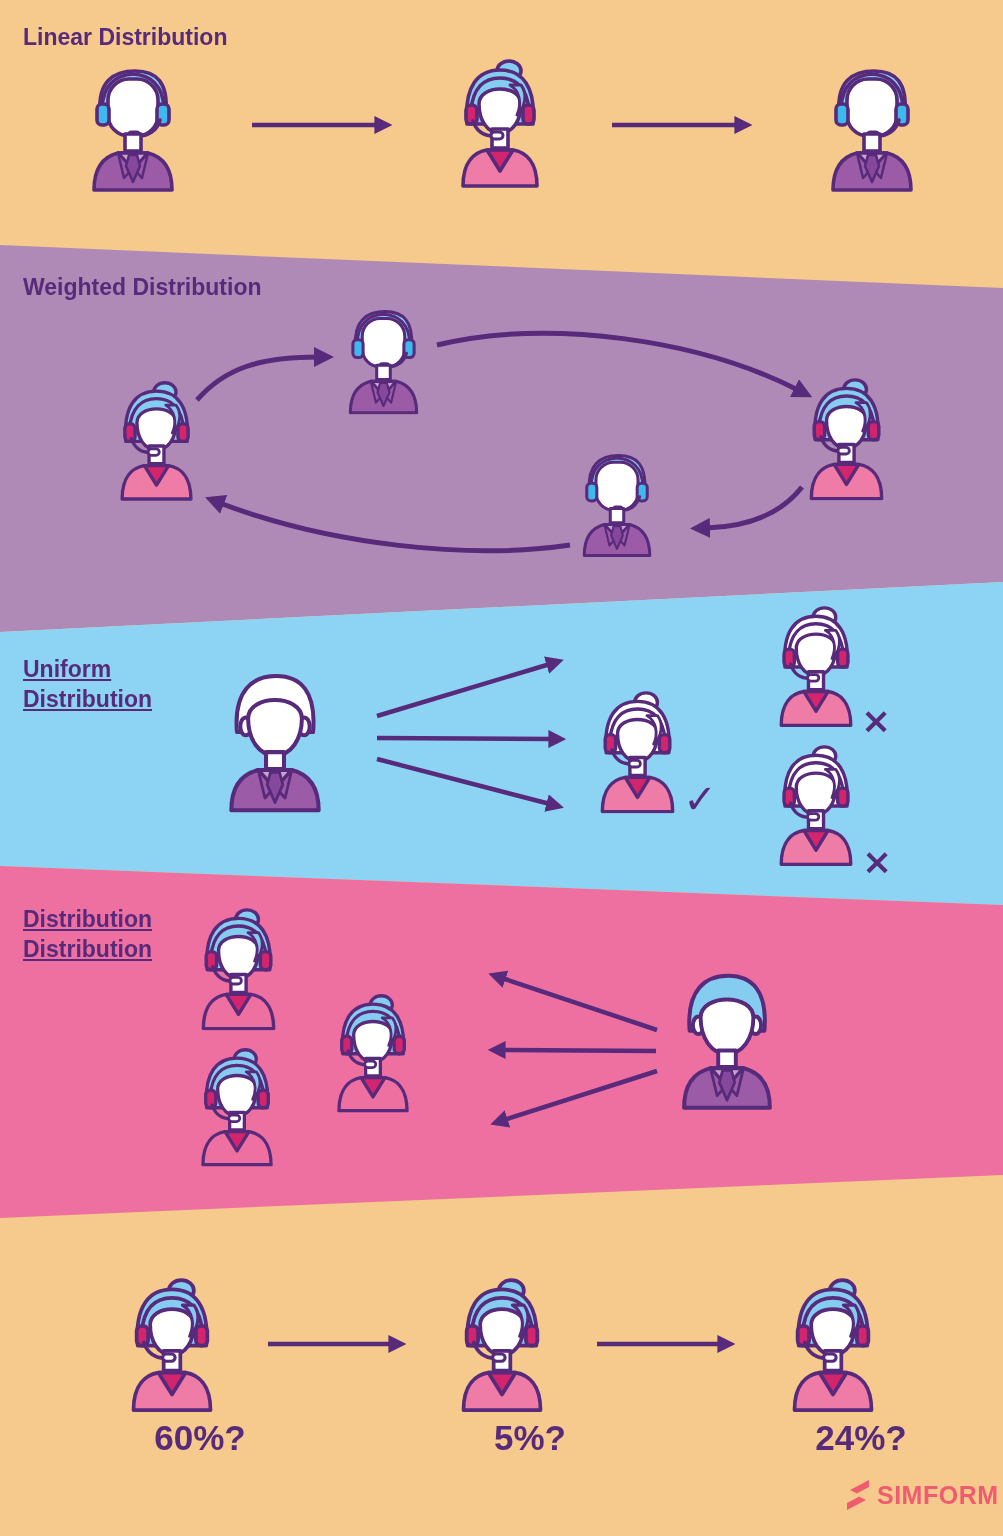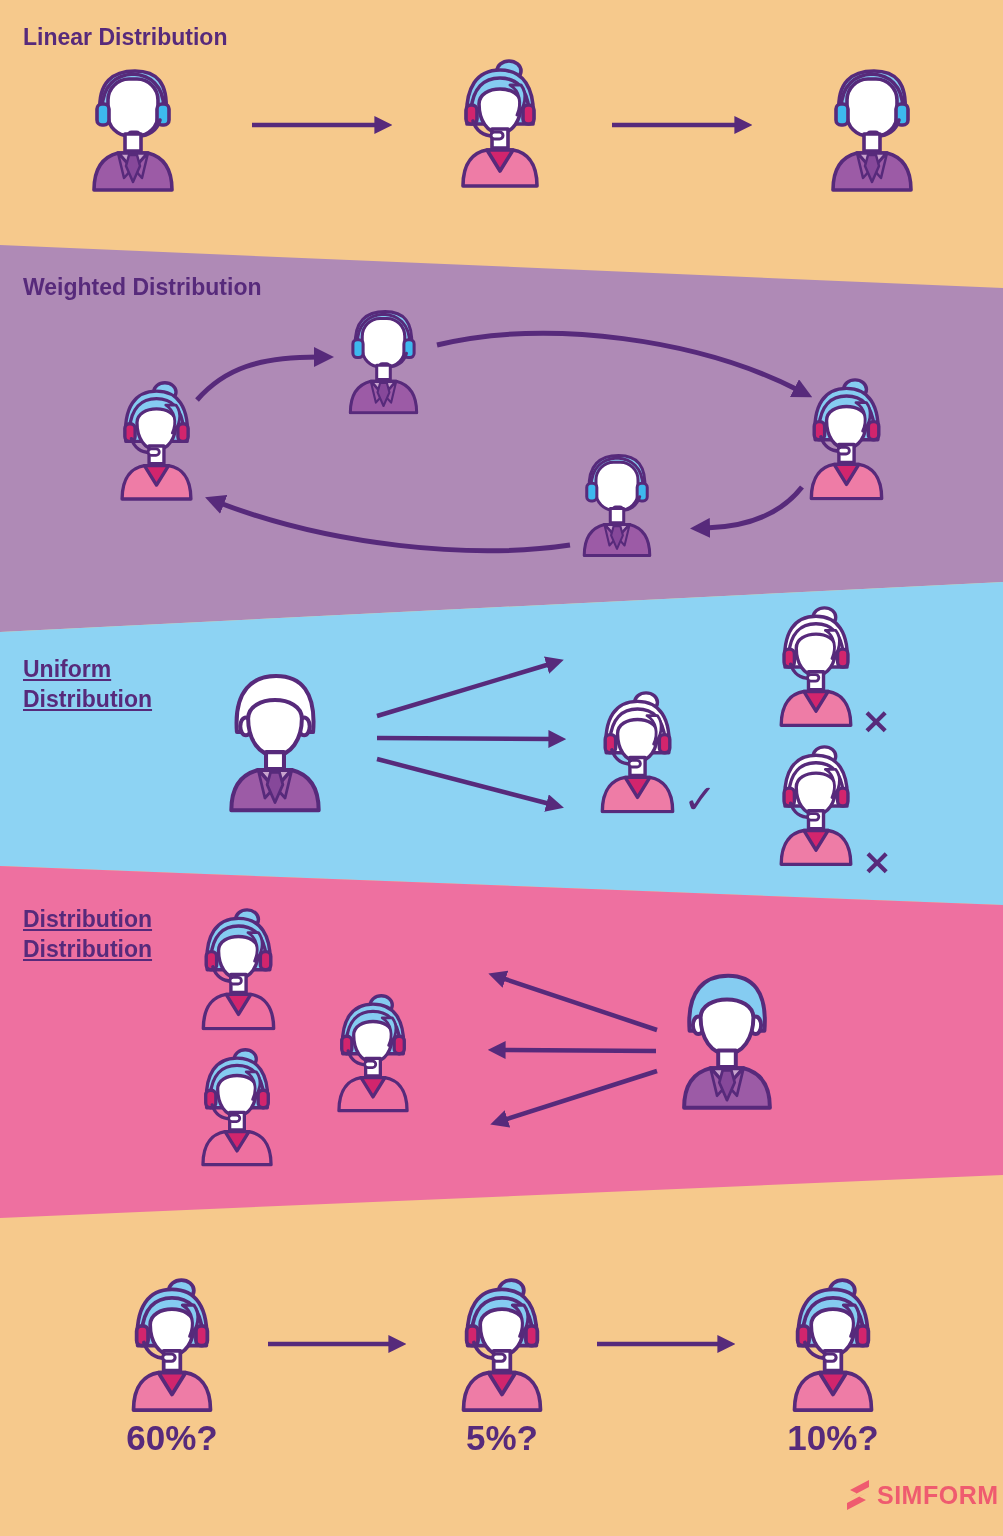--- a/index.html
+++ b/index.html
@@ -17,21 +17,21 @@
   .t-linear{top:16px;}
   .t-circular{top:266px;}
   .t-uniform{top:646px;}
   .t-simultaneous{top:896px;}
   .t-weighted{top:1230px;}
   .mark{position:absolute;transform:translate(-50%,-50%);color:var(--ink);font-weight:700;
         font-family:"DejaVu Sans",sans-serif;line-height:1;}
   .mark-check{left:700px;top:799px;font-size:40px;}
   .mark-x1{left:876px;top:721px;font-size:36px;}
   .mark-x2{left:877px;top:862px;font-size:36px;}
-  .pct{position:absolute;transform:translateX(-50%);top:1418px;font-size:35px;font-weight:700;color:var(--ink);}
+  .pct{position:absolute;transform:translateX(-50%);top:1418px;font-size:35px;font-weight:700;color:var(--ink);margin-left:28px;}
   .pct-1{left:172px;}
   .pct-2{left:502px;}
   .pct-3{left:833px;}
   .logo{position:absolute;left:845px;top:1479px;display:flex;align-items:center;gap:6px;}
   .logo-text{color:var(--logo_coral);font-size:25px;font-weight:800;letter-spacing:0.5px;}
 </style>
 </head>
 <body>
 
 <div class="stage">
@@ -148,21 +148,21 @@
     <span class="tl">Distribution</span>
     <span class="tl">Distribution</span>
   </h2>
 
   <span class="mark mark-check">✓</span>
   <span class="mark mark-x1">×</span>
   <span class="mark mark-x2">×</span>
 
   <span class="pct pct-1">60%?</span>
   <span class="pct pct-2">5%?</span>
-  <span class="pct pct-3">10%?</span>
+  <span class="pct pct-3">24%?</span>
 
   <div class="logo">
     <svg width="26" height="32" viewBox="0 0 26 32">
       <path d="M24,1 L5,11 L12,14.5 L5,18 L24,8 Z" fill="var(--logo_coral)"></path>
       <path d="M2,31 L21,21 L14,17.5 L21,14 L2,24 Z" fill="var(--logo_coral)"></path>
     </svg>
     <span class="logo-text">SIMFORM</span>
   </div>
 
 </div>

